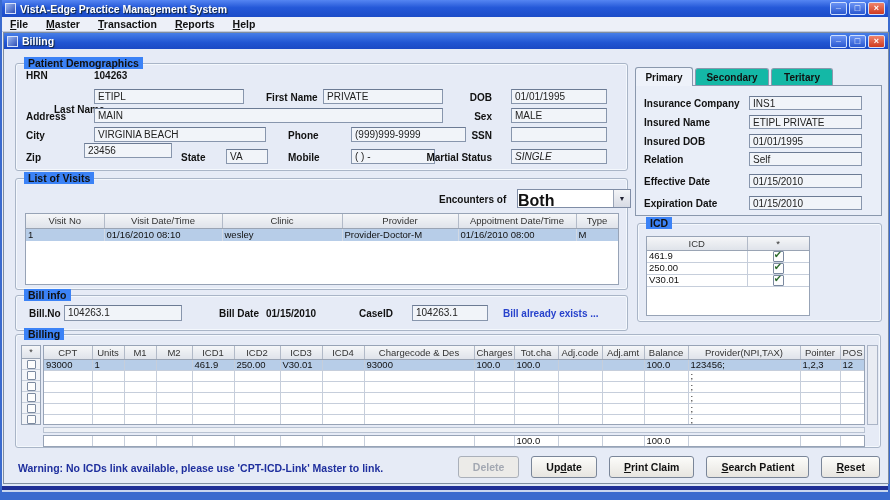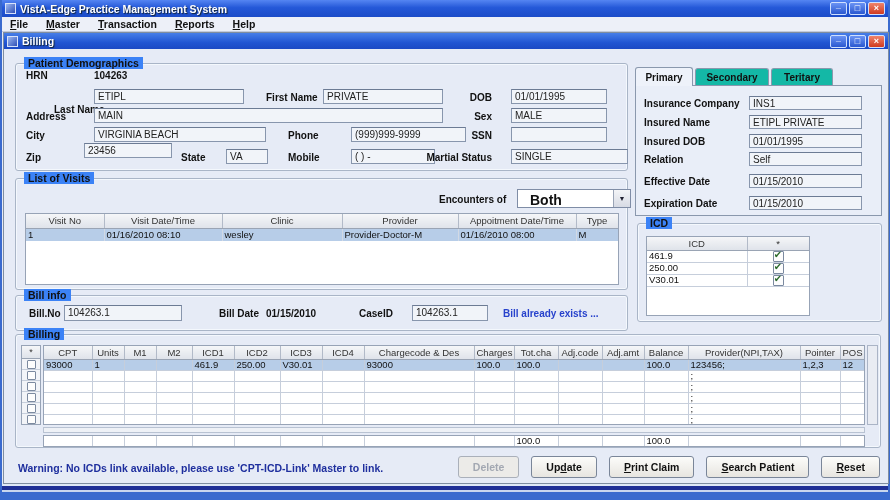--- a/index.html
+++ b/index.html
@@ -51,21 +51,21 @@
     height:13px; padding:0 2px; white-space:nowrap; overflow:hidden; }
   table.grid td { border-right:1px solid #c6cedb; border-bottom:1px solid #c6cedb;
     font-size:9.5px; color:#111; height:11px; line-height:10px; padding:0 2px;
     white-space:nowrap; overflow:hidden; }
   .sel-first tbody tr:first-child { background:#b7cde8; }
   #visits-wrap table.grid th { height:14px; }
   #visits-wrap table.grid td { height:13px; line-height:12px; border-right:1px solid #d2d9e4; border-bottom:none; }
 
   
   .combo { position:absolute; height:19px; background:#fff; border:1px solid #7f8da6; display:flex; }
-  .combo-text { flex:1; font-size:14px; font-weight:bold; color:#111; padding:2px 12px; white-space:nowrap; overflow:hidden; }
+  .combo-text { flex:1; font-size:16px; font-weight:bold; color:#111; padding:2px 0; white-space:nowrap; overflow:hidden; }
   .combo-btn { width:17px; background:linear-gradient(180deg,#f3f4f7,#d7dbe4); border-left:1px solid #9aa4b6;
     display:flex; align-items:center; justify-content:center; font-size:7px; color:#223; }
 
   
   .cb { width:11px; height:11px; background:#fdfdfd; border:1px solid #7c8aa0; border-radius:1px;
     display:inline-flex; align-items:center; justify-content:center; }
   .cb i { font-style:normal; font-size:10px; line-height:8px; color:#2d6b2d; font-weight:bold; transform:translateY(-1px); }
 
   
   .tab { position:absolute; height:18px; border:1px solid #8a98ad; border-bottom:none;
@@ -162,21 +162,21 @@
         <span class="lbl" style="left:350px; top:66px; width:126px; text-align:right;">SSN</span>
         <span class="field" style="left:495px; top:63px; width:96px;"></span>
 
         <span class="lbl" style="left:10px; top:88px;">Zip</span>
         <span class="field" style="left:68px; top:79px; width:88px;">23456</span>
         <span class="lbl" style="left:165px; top:88px;">State</span>
         <span class="field" style="left:210px; top:85px; width:42px;">VA</span>
         <span class="lbl" style="left:272px; top:88px;">Mobile</span>
         <span class="field" style="left:335px; top:85px; width:84px;">( )  -</span>
         <span class="lbl" style="left:350px; top:88px; width:126px; text-align:right;">Martial Status</span>
-        <span class="field" style="left:495px; top:85px; width:117px;">SINGLE</span>
+        <span class="field" style="left:495px; top:85px; width:96px;font-style:italic;">SINGLE</span>
       </div>
 
       <div class="tab active" style="left:631px; top:18px; width:58px;">
           <span>Primary</span>
         </div>
       <div class="tab" style="left:691px; top:19px; width:74px;">
           <span>Secondary</span>
         </div>
       <div class="tab" style="left:767px; top:19px; width:62px;">
           <span>Teritary</span>

